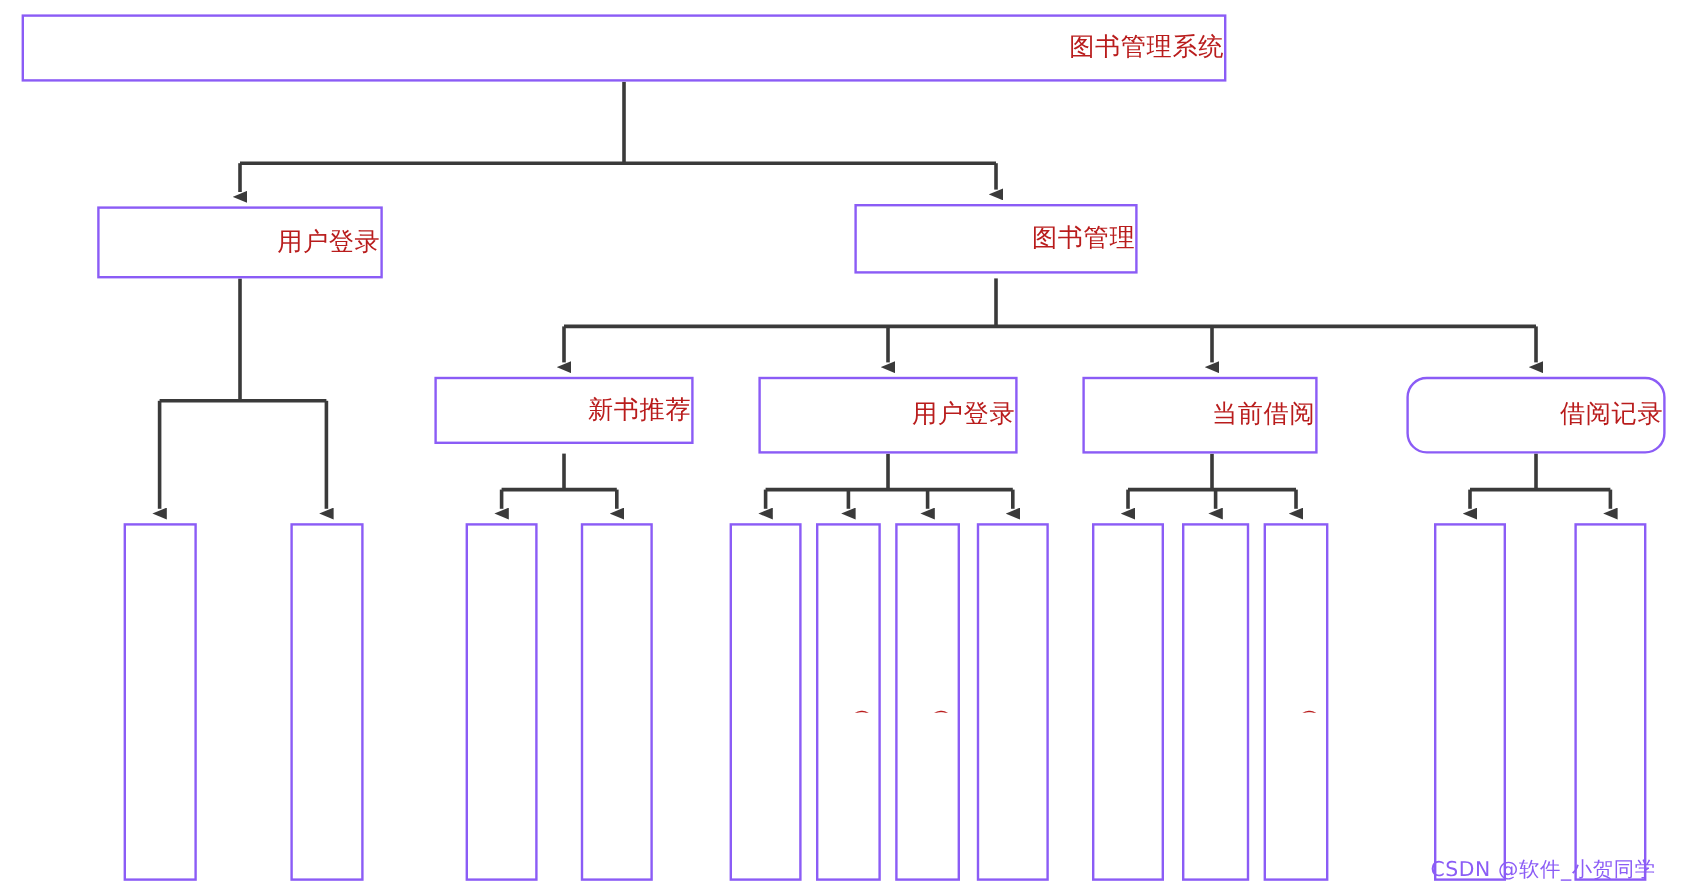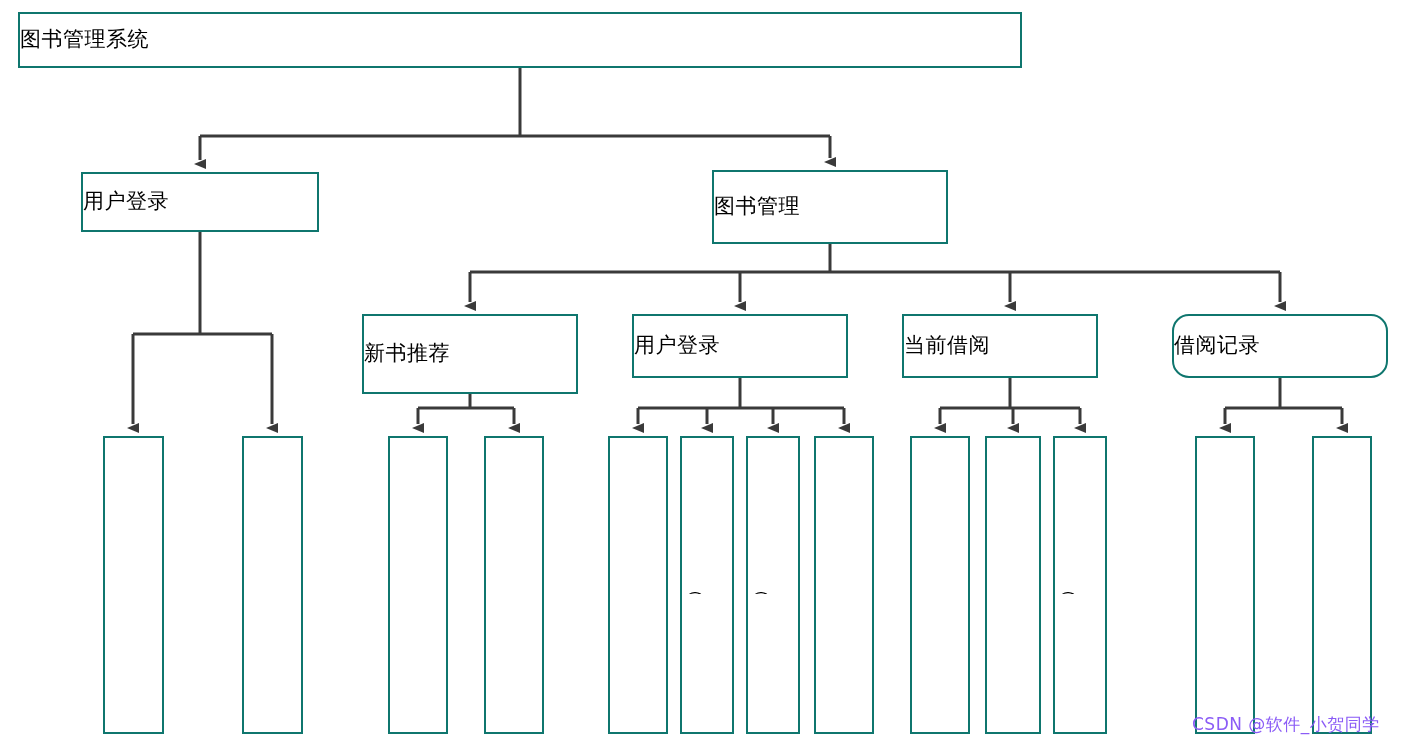--- a/index.html
+++ b/index.html
@@ -21,25 +21,25 @@
     position: absolute;
     left: 0;
     top: 0;
     width: 1405px;
     height: 747px;
   }
   .node-box {
     position: absolute;
     box-sizing: border-box;
     background: #ffffff;
-    border: 2px solid #0f766e;
+    border: 2px solid #8b5cf6;
     display: flex;
     align-items: center;
-    justify-content: flex-start;
-    color: #000000;
+    justify-content: flex-end;
+    color: #b91c1c;
   }
   .node-h {
     font-size: 21px;
     line-height: 1.1;
     letter-spacing: 0.5px;
     white-space: nowrap;
   }
   .node-v {
     writing-mode: vertical-rl;
     text-orientation: upright;
@@ -120,27 +120,27 @@
   </svg>
 
   <div class="node-box" id="root-node" style="left: 18px; top: 12px; width: 1004px; height: 56px;">
     <span class="node-h">图书管理系统</span>
   </div>
 
   <div id="level2-container">
       <div class="node-box" style="left: 81px; top: 172px; width: 238px; height: 60px;">
         <span class="node-h">用户登录</span>
       </div>
-      <div class="node-box" style="left: 712px; top: 170px; width: 236px; height: 74px;">
+      <div class="node-box" style="left: 712px; top: 170px; width: 236px; height: 58px;">
         <span class="node-h">图书管理</span>
       </div>
     </div>
 
   <div id="level3-container">
-      <div class="node-box" style="left: 362px; top: 314px; width: 216px; height: 80px;">
+      <div class="node-box" style="left: 362px; top: 314px; width: 216px; height: 56px;">
         <span class="node-h">新书推荐</span>
       </div>
       <div class="node-box" style="left: 632px; top: 314px; width: 216px; height: 64px;">
         <span class="node-h">用户登录</span>
       </div>
       <div class="node-box" style="left: 902px; top: 314px; width: 196px; height: 64px;">
         <span class="node-h">当前借阅</span>
       </div>
       <div class="node-box" style="left: 1172px; top: 314px; width: 216px; height: 64px; border-radius: 17px;">
         <span class="node-h">借阅记录</span>

